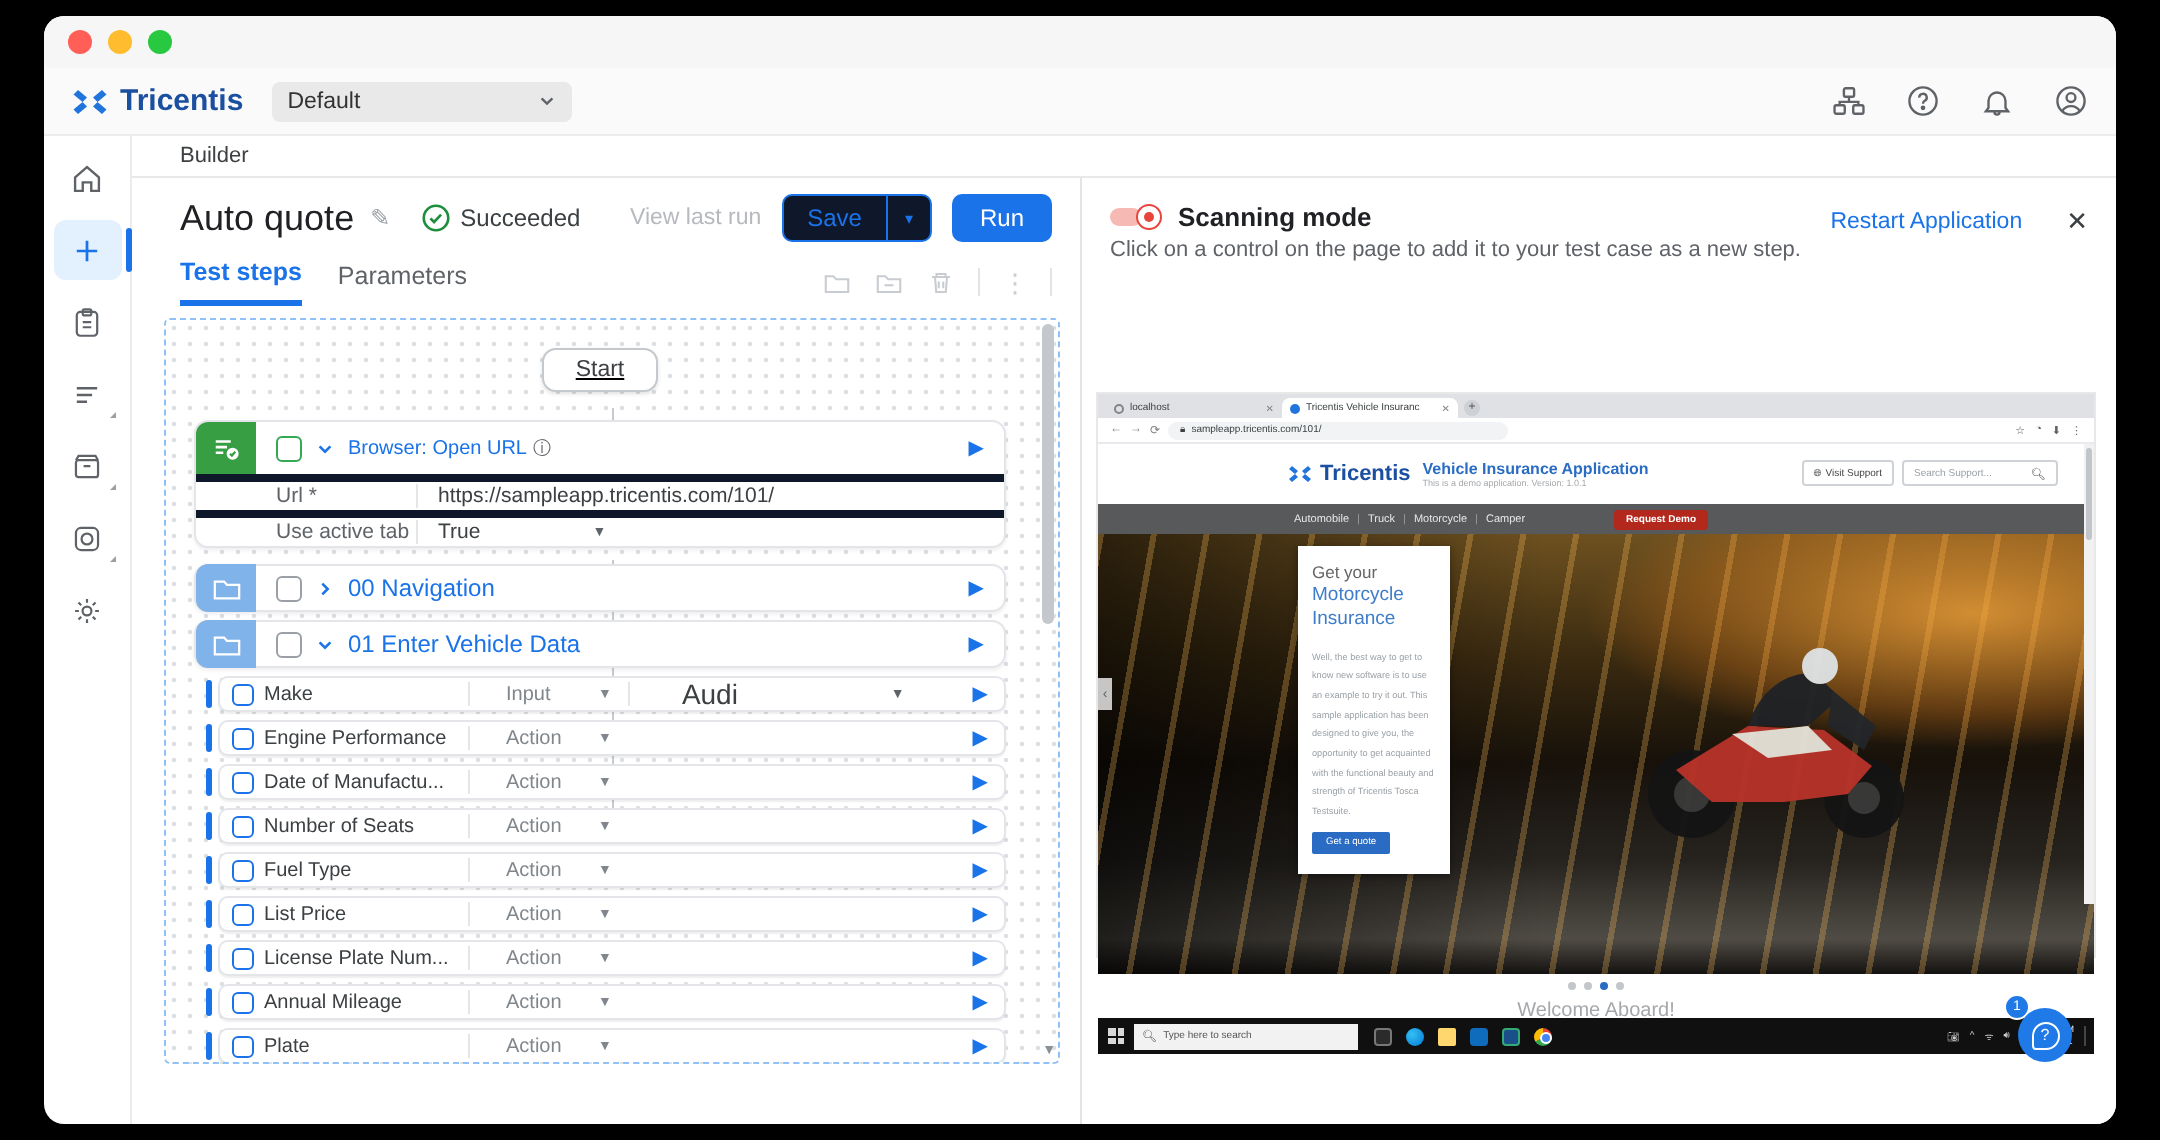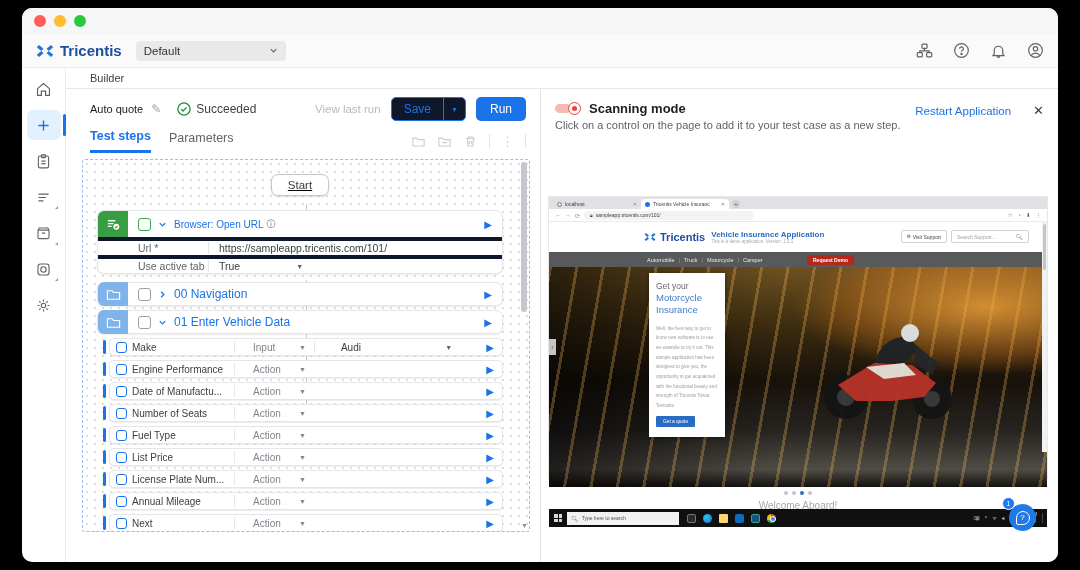--- a/index.html
+++ b/index.html
@@ -32,21 +32,21 @@
 
   .content-col { flex:1; display:flex; flex-direction:column; }
   .builder-row { height:21px; border-bottom:1px solid #e8e8e8; display:flex; align-items:center; padding-left:24px; font-size:11px; color:#3c4043; }
 
   .panes { flex:1; display:flex; min-height:0; }
   .left-pane { width:474px; display:flex; flex-direction:column; min-height:0; }
   .right-pane { flex:1; border-left:1px solid #e4e4e4; position:relative; background:#fff; }
 
   
   .lp-head { display:flex; align-items:center; padding:8px 14px 2px 24px; gap:8px; }
-  .lp-title { font-size:11px; color:#202124; }
+  .lp-title { font-size:18px; color:#202124; }
   .pencil { color:#9aa0a6; font-size:12px; }
   .succ { display:flex; align-items:center; gap:5px; margin-left:8px; }
   .succ-txt { font-size:12px; color:#3c4043; }
   .lp-head-right { margin-left:auto; display:flex; align-items:center; gap:10px; }
   .viewlast { font-size:11.5px; color:#b6b9bd; }
   .savebtn { display:flex; border:1px solid #1a73e8; border-radius:5px; overflow:hidden; height:24px; background:#0f172a; }
   .savebtn .s1 { padding:0 12px; font-size:12px; color:#1a73e8; display:flex; align-items:center; }
   .savebtn .s2 { width:22px; border-left:1px solid #1a73e8; display:flex; align-items:center; justify-content:center; color:#1a73e8; font-size:8px; }
   .runbtn { background:#1a73e8; color:#fff; font-size:12px; border:none; border-radius:5px; height:24px; padding:0 14px; }
 
@@ -88,21 +88,21 @@
   .blockic.blue { background:#7fb3ea; height:24px; border-radius:6px 0 0 6px; }
   .fold-title { color:#1a73e8; font-size:12px; font-weight:500; }
 
   .steprow { display:flex; align-items:center; height:18px; margin:0 0 4px 12px; position:relative; z-index:1;
     background:#fff; border:1px solid #e3e5e8; border-radius:5px; box-shadow:0 1px 1px rgba(0,0,0,.07); }
   .steprow::before { content:""; position:absolute; left:-7px; top:1px; bottom:1px; width:2.5px; background:#1a73e8; border-radius:2px; }
   .steprow .chk { width:11px; height:11px; margin:0 5px 0 6px; }
   .slabel { font-size:10px; color:#3c4043; width:102px; white-space:nowrap; overflow:hidden; }
   .stype { font-size:10px; color:#80868b; margin-left:8px; width:46px; }
   .scaret { color:#80868b; font-size:7px; }
-  .sval { font-size:10px; color:#3c4043; margin-left:16px; }
+  .sval { font-size:14px; color:#3c4043; margin-left:16px; }
   .valcaret { margin-left:auto; color:#5f6368; font-size:7px; margin-right:34px; }
   .steprow .play { margin-right:8px; }
   .steprow.has-val .play { margin-left:0; }
   .steprow:not(.has-val) .play { margin-left:auto; }
 
   .canvas-sb { position:absolute; right:1px; top:2px; bottom:2px; width:8px; }
   .canvas-sb .thumb { position:absolute; top:0; right:1px; width:6px; height:150px; background:#c4c7cb; border-radius:3px; }
   .canvas-sb .arr { position:absolute; bottom:0; right:0; font-size:7px; color:#8a8f94; }
 
   
@@ -465,21 +465,21 @@
             <div class="steprow">
                 <span class="chk blueb"></span>
                 <span class="slabel">Annual Mileage</span>
                 <span class="fsep"></span>
                 <span class="stype">Action</span>
                 <span class="scaret">▼</span>
                 <span class="play">▶</span>
               </div>
             <div class="steprow">
                 <span class="chk blueb"></span>
-                <span class="slabel">Next</span>
+                <span class="slabel">Plate</span>
                 <span class="fsep"></span>
                 <span class="stype">Action</span>
                 <span class="scaret">▼</span>
                 <span class="play">▶</span>
               </div>
 
             <div class="canvas-sb">
                 <span class="thumb"></span>
                 <span class="arr">▼</span>
               </div>

